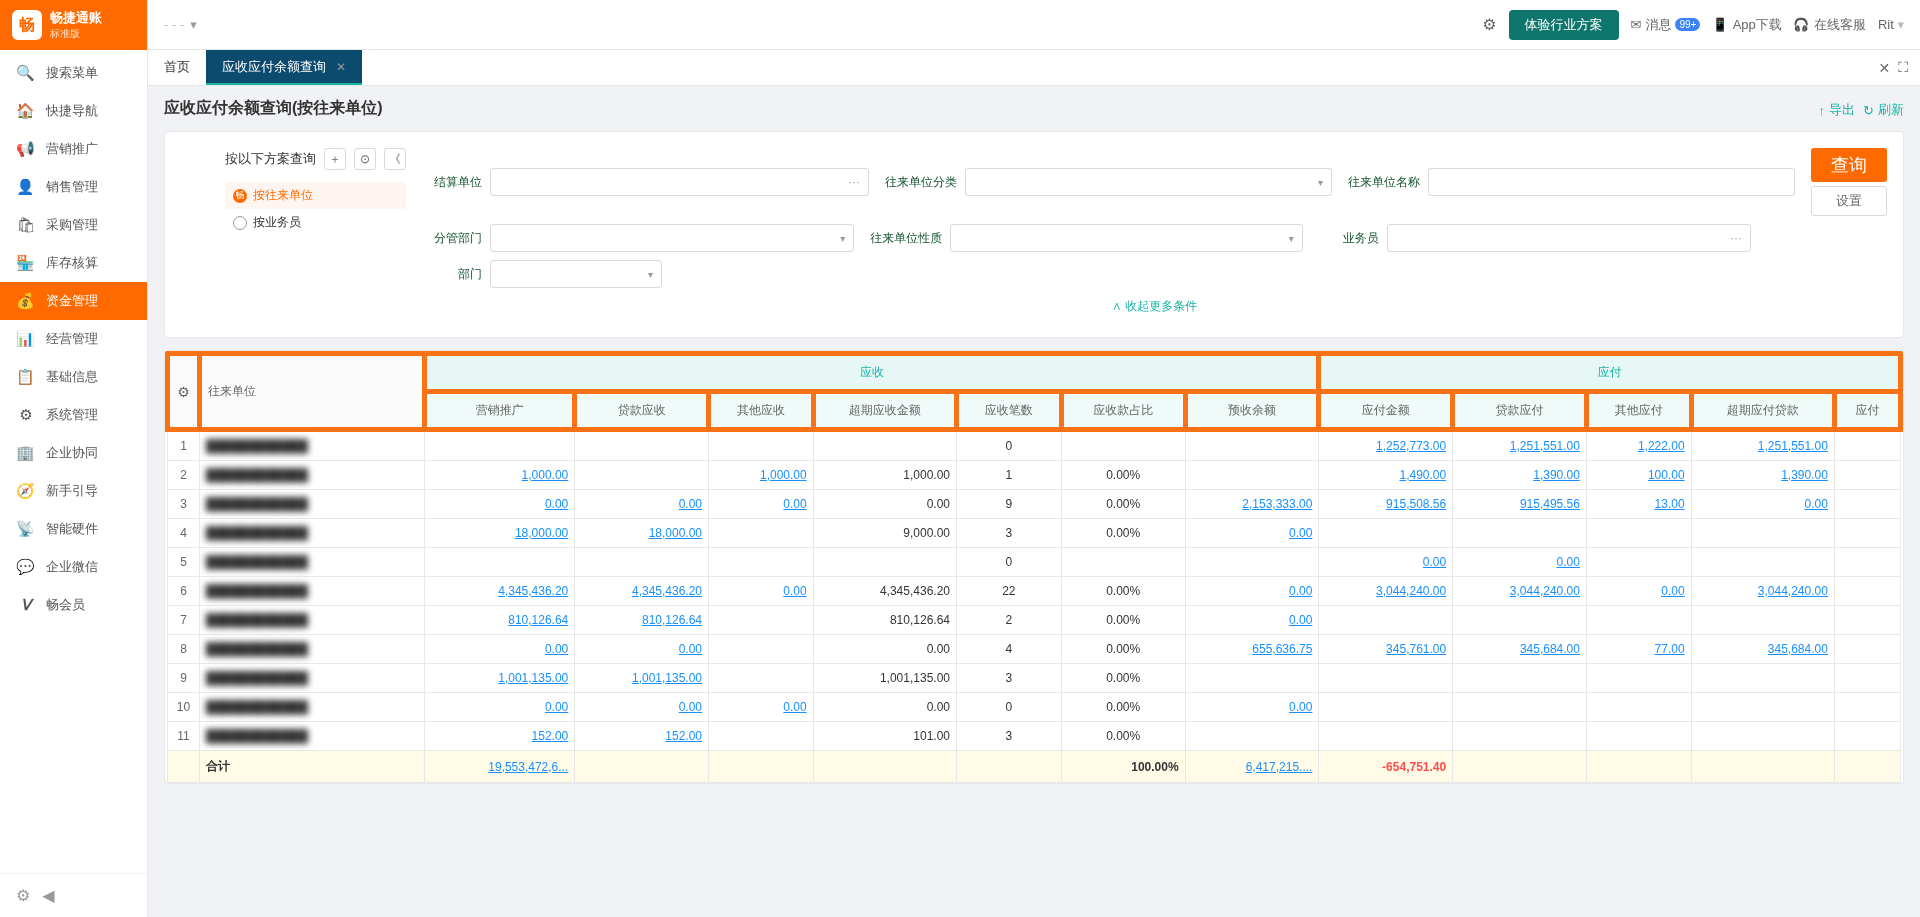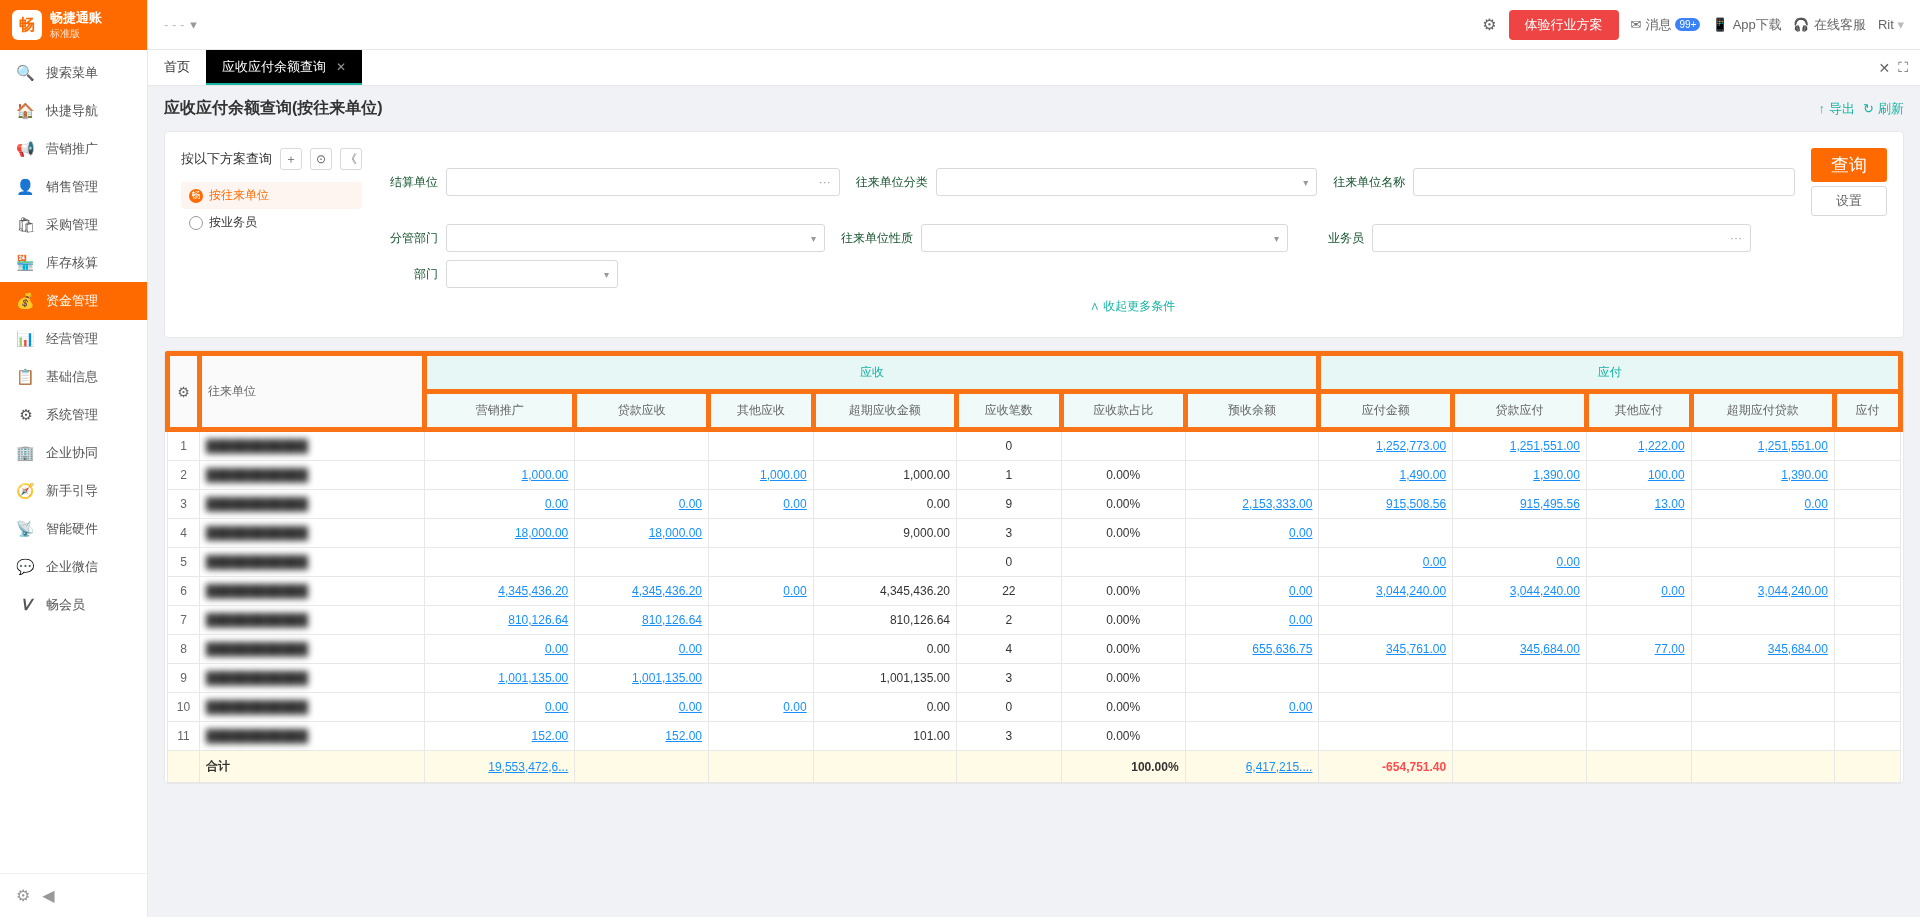--- a/index.html
+++ b/index.html
@@ -36,59 +36,59 @@
     .topbar {
       position: fixed; left: 148px; top: 0; right: 0; height: 50px;
       background: #fff; border-bottom: 1px solid #e8e8e8; display: flex; align-items: center;
       padding: 0 16px; z-index: 99; gap: 12px;
     }
     .topbar-breadcrumb {
       display: flex; align-items: center; gap: 6px; color: #999; font-size: 13px;
       flex: 1;
     }
     .topbar-btn-primary {
-      background: #ef4444; color: #fff; border: none; border-radius: 4px;
+      background: #0f766e; color: #fff; border: none; border-radius: 4px;
       padding: 6px 16px; cursor: pointer; font-size: 13px;
     }
     .topbar-icon-btn { color: #666; cursor: pointer; font-size: 13px; display: flex; align-items: center; gap: 4px; }
     .badge-red {
       background: #3b82f6; color: #fff; border-radius: 10px; font-size: 10px;
       padding: 1px 4px; min-width: 18px; text-align: center;
     }
     .topbar-gear { color: #666; cursor: pointer; font-size: 16px; }
     .topbar-user { color: #666; font-size: 13px; }
 
     
     .tabbar {
       position: fixed; left: 148px; top: 50px; right: 0; height: 36px;
       background: #fff; border-bottom: 1px solid #e8e8e8; display: flex; align-items: stretch;
       z-index: 98;
     }
     .tab-item {
       display: flex; align-items: center; padding: 0 16px; gap: 6px; cursor: pointer;
       font-size: 13px; color: #666; border-bottom: 2px solid transparent; white-space: nowrap;
     }
-    .tab-item.active { color: #fff; background: #000000; border-bottom: 2px solid #17b3a3; }
+    .tab-item.active { color: #fff; background: #0c4a6e; border-bottom: 2px solid #17b3a3; }
     .tab-item.home { color: #333; }
     .tab-close { font-size: 12px; color: #999; margin-left: 4px; }
     .tabbar-right {
       margin-left: auto; display: flex; align-items: center; padding: 0 12px; gap: 8px;
     }
     .tabbar-right-icon { color: #666; cursor: pointer; font-size: 14px; }
 
     
     .main-content {
       position: fixed; left: 148px; top: 86px; right: 0; bottom: 0;
       overflow-y: auto; background: #f0f2f5;
     }
     .page-container { padding: 12px 16px; }
 
     
     .page-header {
-      display: flex; align-items: center; justify-content: space-between;
+      display: flex; align-items: flex-end; justify-content: space-between;
       margin-bottom: 12px;
     }
     .page-title { font-size: 16px; font-weight: bold; color: #333; }
     .page-header-actions { display: flex; gap: 8px; align-items: center; }
     .btn-export, .btn-refresh {
       background: none; border: none; color: #17b3a3; cursor: pointer; font-size: 13px;
       display: flex; align-items: center; gap: 4px;
     }
 
     
@@ -310,21 +310,21 @@
           <span>导出</span>
         </button>
         <button class="btn-refresh">
           <span>↻</span>
           <span>刷新</span>
         </button>
       </div>
     </div>
 
     <div class="filter-panel">
-      <div style="display:flex;gap:16px;">
+      <div style="display:flex;gap:16px;margin-left:44px;">
 
         <div style="min-width:140px;">
           <div class="filter-header">
             <span class="filter-label">按以下方案查询</span>
             <div class="filter-icon-btn">＋</div>
             <div class="filter-icon-btn">⊙</div>
             <div class="filter-icon-btn">《</div>
           </div>
           <div class="scheme-item active">
             <span class="scheme-dot">畅</span>

